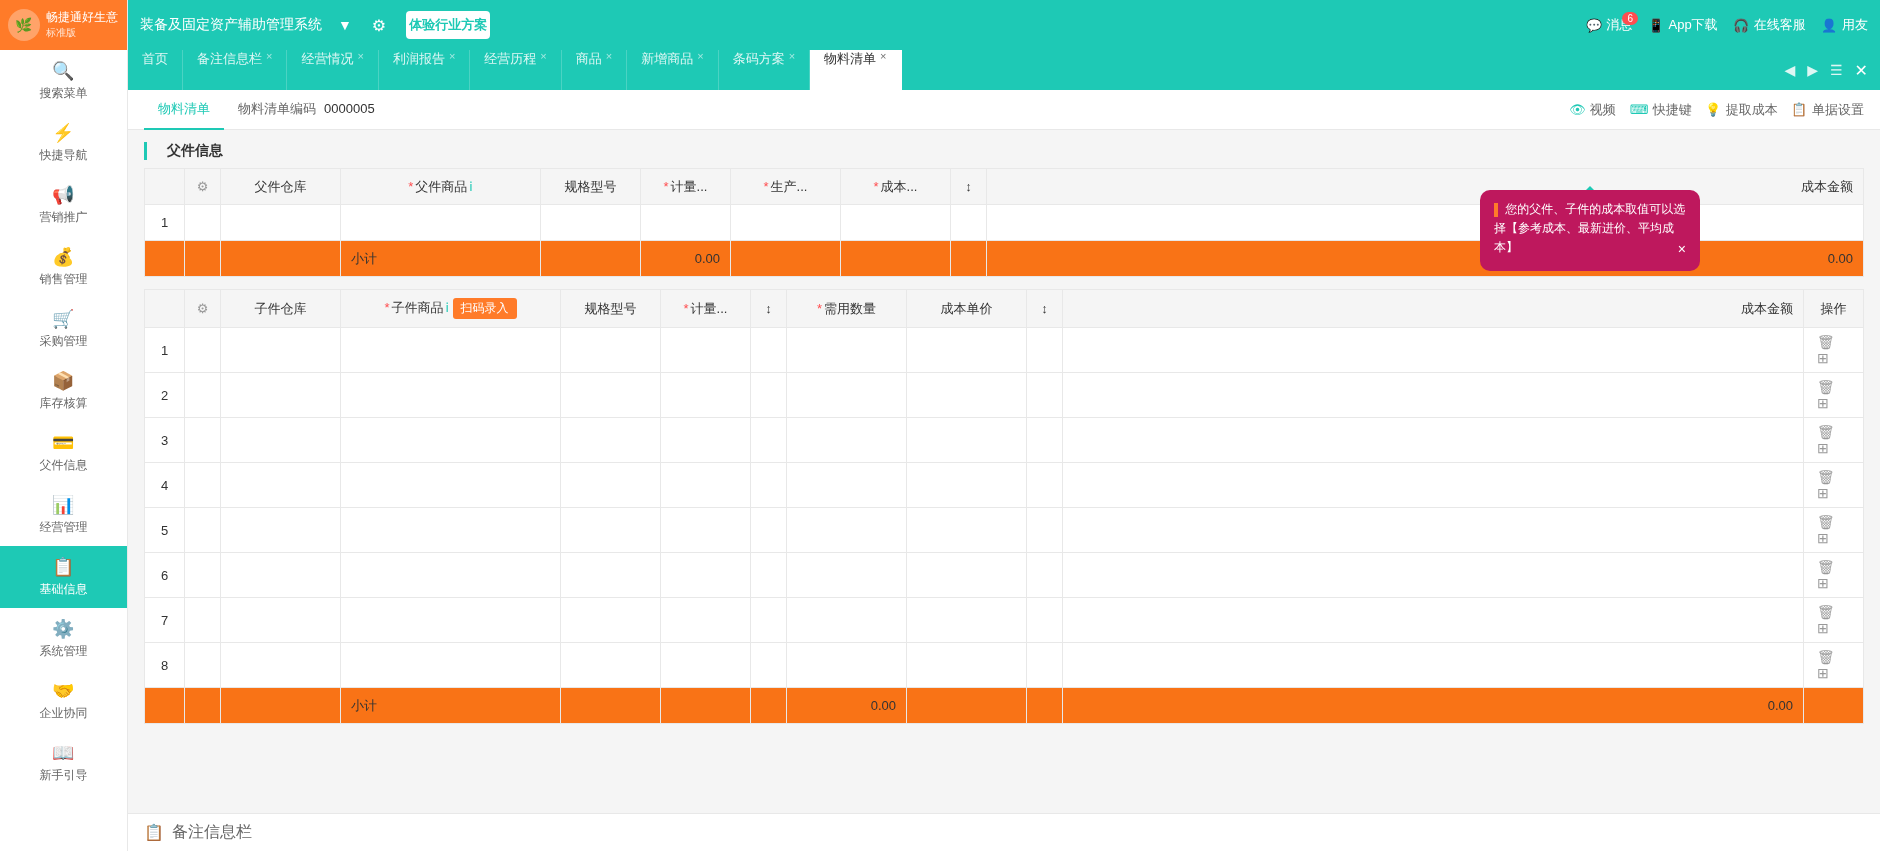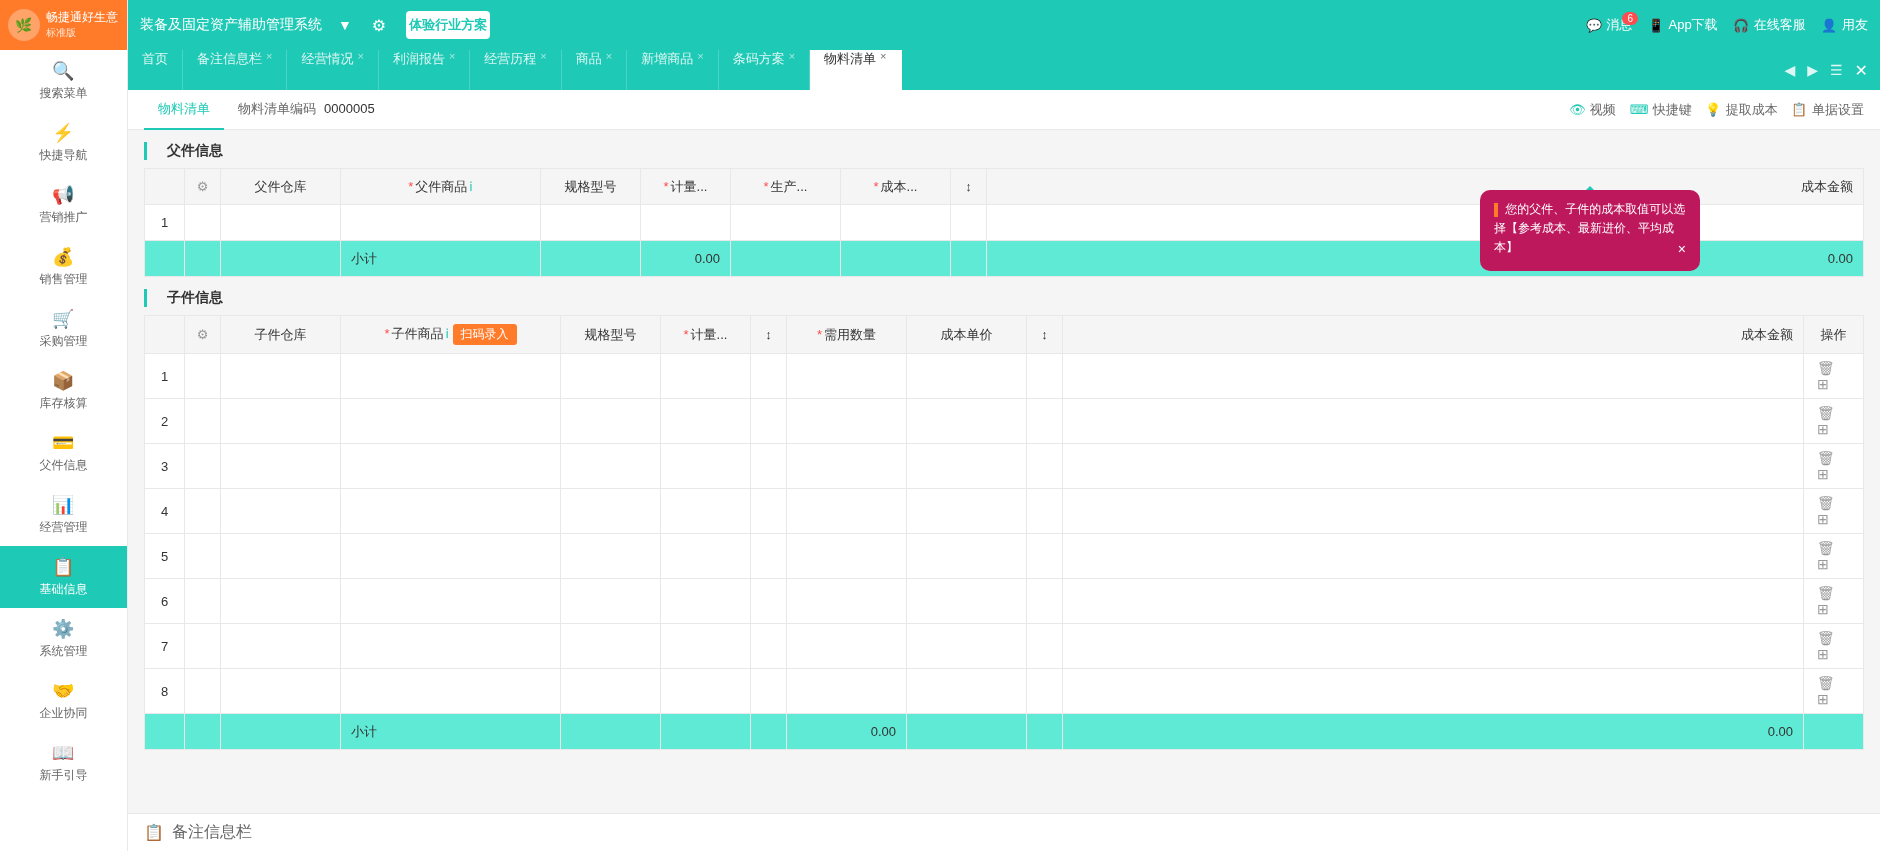--- a/index.html
+++ b/index.html
@@ -223,21 +223,21 @@
       color: #333;
       white-space: nowrap;
     }
     .data-table td {
       border: 1px solid #e8e8e8;
       padding: 6px 10px;
       color: #333;
       height: 36px;
     }
     .data-table .subtotal-row td {
-      background: #5eead4;
+      background: #f97316;
       color: #333;
     }
     .data-table .subtotal-label { color: #666; }
     .data-table .num-cell { text-align: right; }
 
     .col-num { width: 40px; text-align: center; }
 
     .required-star { color: #ff4d4f; margin-right: 2px; }
     .settings-icon { color: #999; cursor: pointer; }
 
@@ -499,21 +499,20 @@
                 <td></td>
                 <td></td>
                 <td class="num-cell">0.00</td>
               </tr>
             </tbody>
           </table>
         </div>
       </div>
 
       <div class="section-block">
-        <div class="section-title">子件信息</div>
         <div class="table-wrapper">
           <table class="data-table">
             <colgroup>
               <col style="width:36px">
               <col style="width:36px">
               <col style="width:120px">
               <col style="width:220px">
               <col style="width:100px">
               <col style="width:90px">
               <col style="width:36px">

